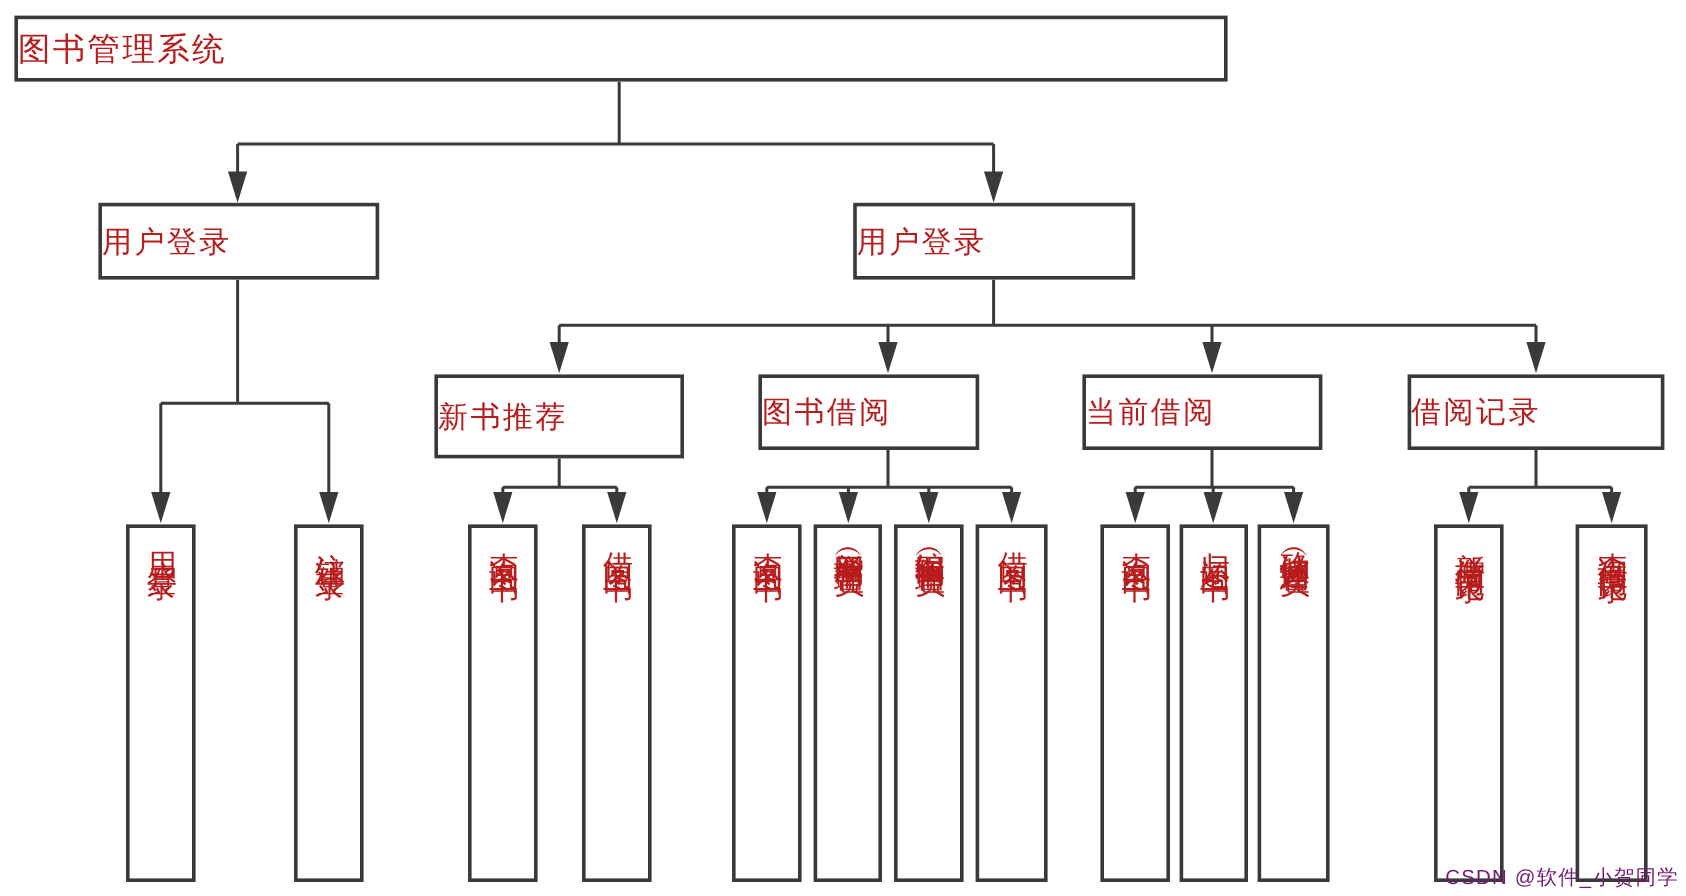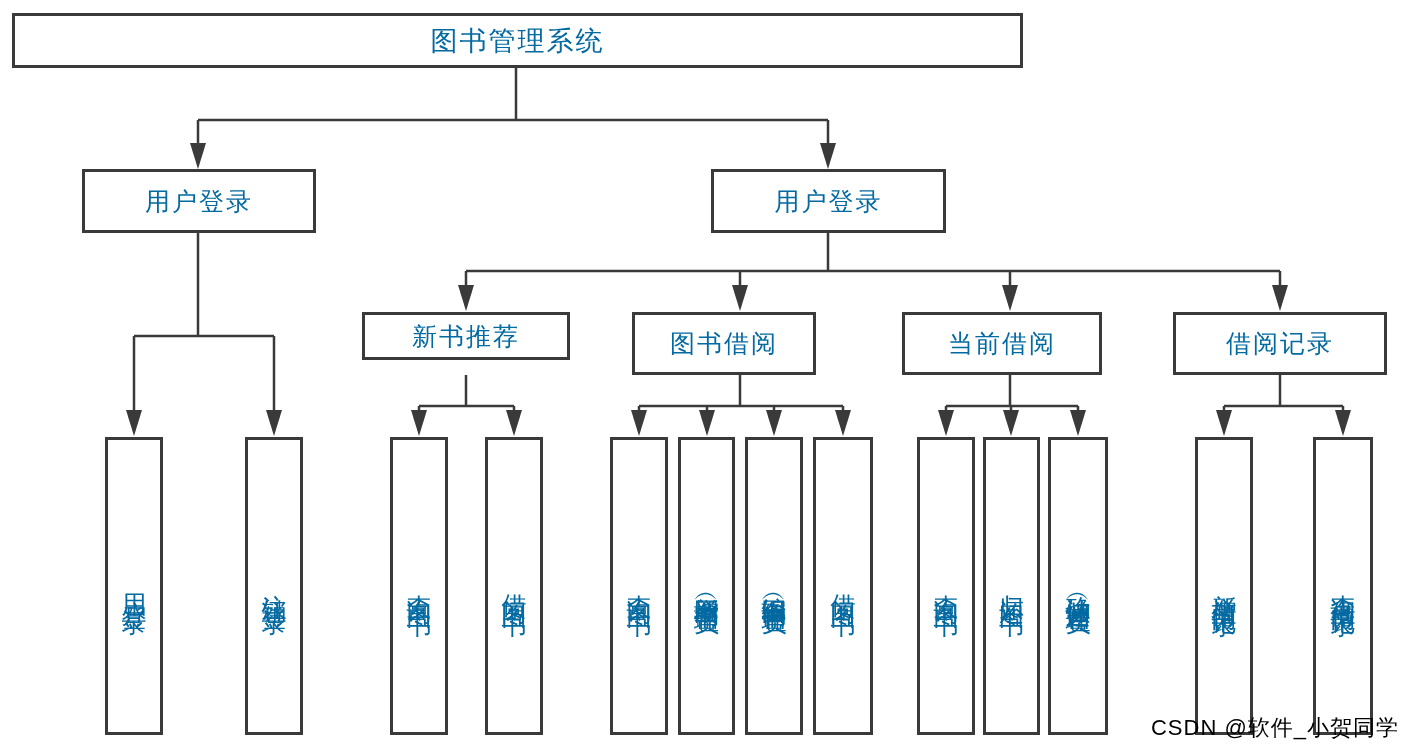--- a/index.html
+++ b/index.html
@@ -23,22 +23,21 @@
     height: 747px;
     z-index: 1;
   }
   .box {
     position: absolute;
     box-sizing: border-box;
     border: 3px solid #3a3a3a;
     background: #ffffff;
     display: flex;
     align-items: center;
-    justify-content: center;
-    color: #0369a1;
+    color: #b91c1c;
     z-index: 2;
   }
   .box.h {
     font-size: 25px;
     letter-spacing: 2px;
     white-space: nowrap;
   }
   .box.root {
     font-size: 27px;
     border-width: 3px;
@@ -47,22 +46,22 @@
     writing-mode: vertical-rl;
     text-orientation: mixed;
     font-size: 25px;
     letter-spacing: 6px;
     line-height: 1;
   }
   .watermark {
     position: absolute;
     right: 6px;
     bottom: 4px;
-    font-size: 22px;
-    color: #000000;
+    font-size: 17px;
+    color: #701a75;
     letter-spacing: 1px;
     z-index: 5;
     white-space: nowrap;
     pointer-events: none;
   }
 </style>
 </head>
 <body>
 
 <div class="stage">
@@ -105,21 +104,21 @@
     <span>图书管理系统</span>
   </div>
 
   <div class="box h" style="left:82px; top:169px; width:234px; height:64px;">
     <span>用户登录</span>
   </div>
   <div class="box h" style="left:711px; top:169px; width:235px; height:64px;">
     <span>用户登录</span>
   </div>
 
-  <div class="box h" style="left:362px; top:312px; width:208px; height:48px;">
+  <div class="box h" style="left:362px; top:312px; width:208px; height:70px;">
     <span>新书推荐</span>
   </div>
   <div class="box h" style="left:632px; top:312px; width:184px; height:63px;">
     <span>图书借阅</span>
   </div>
   <div class="box h" style="left:902px; top:312px; width:200px; height:63px;">
     <span>当前借阅</span>
   </div>
   <div class="box h" style="left:1173px; top:312px; width:214px; height:63px;">
     <span>借阅记录</span>

